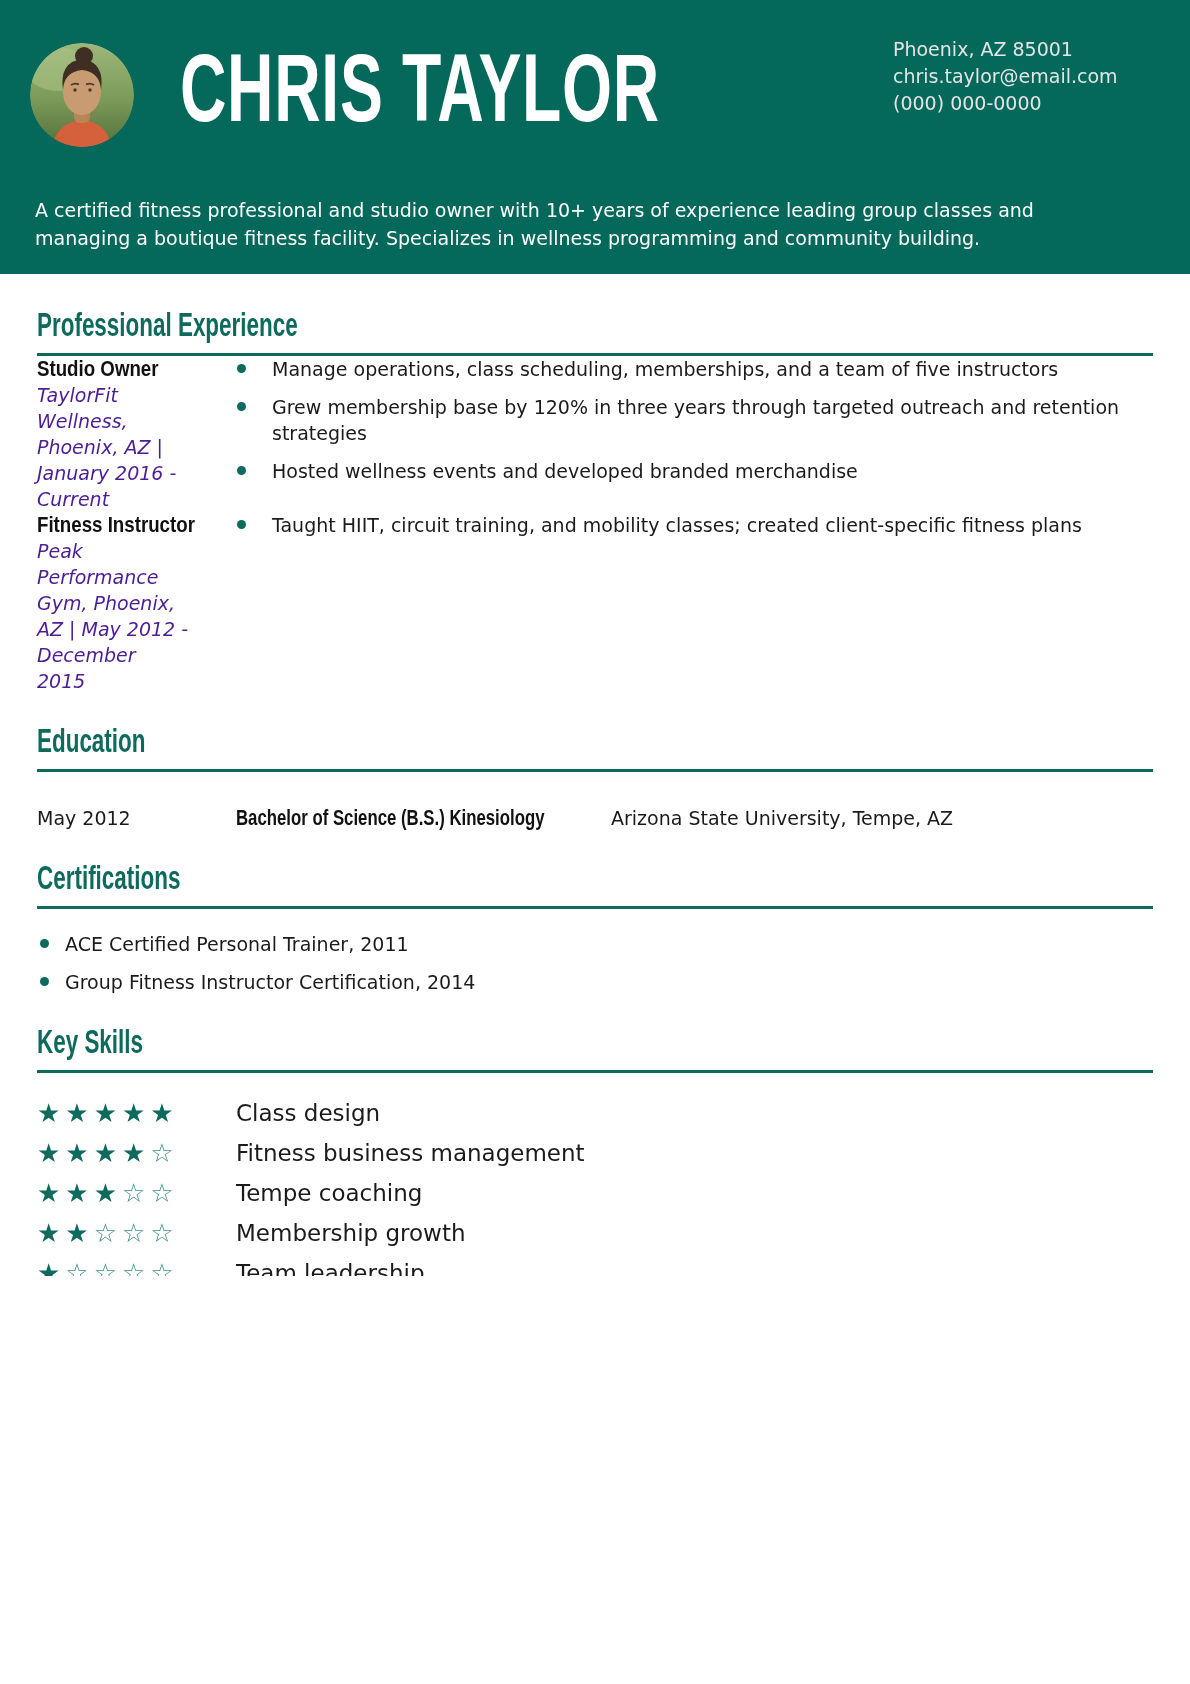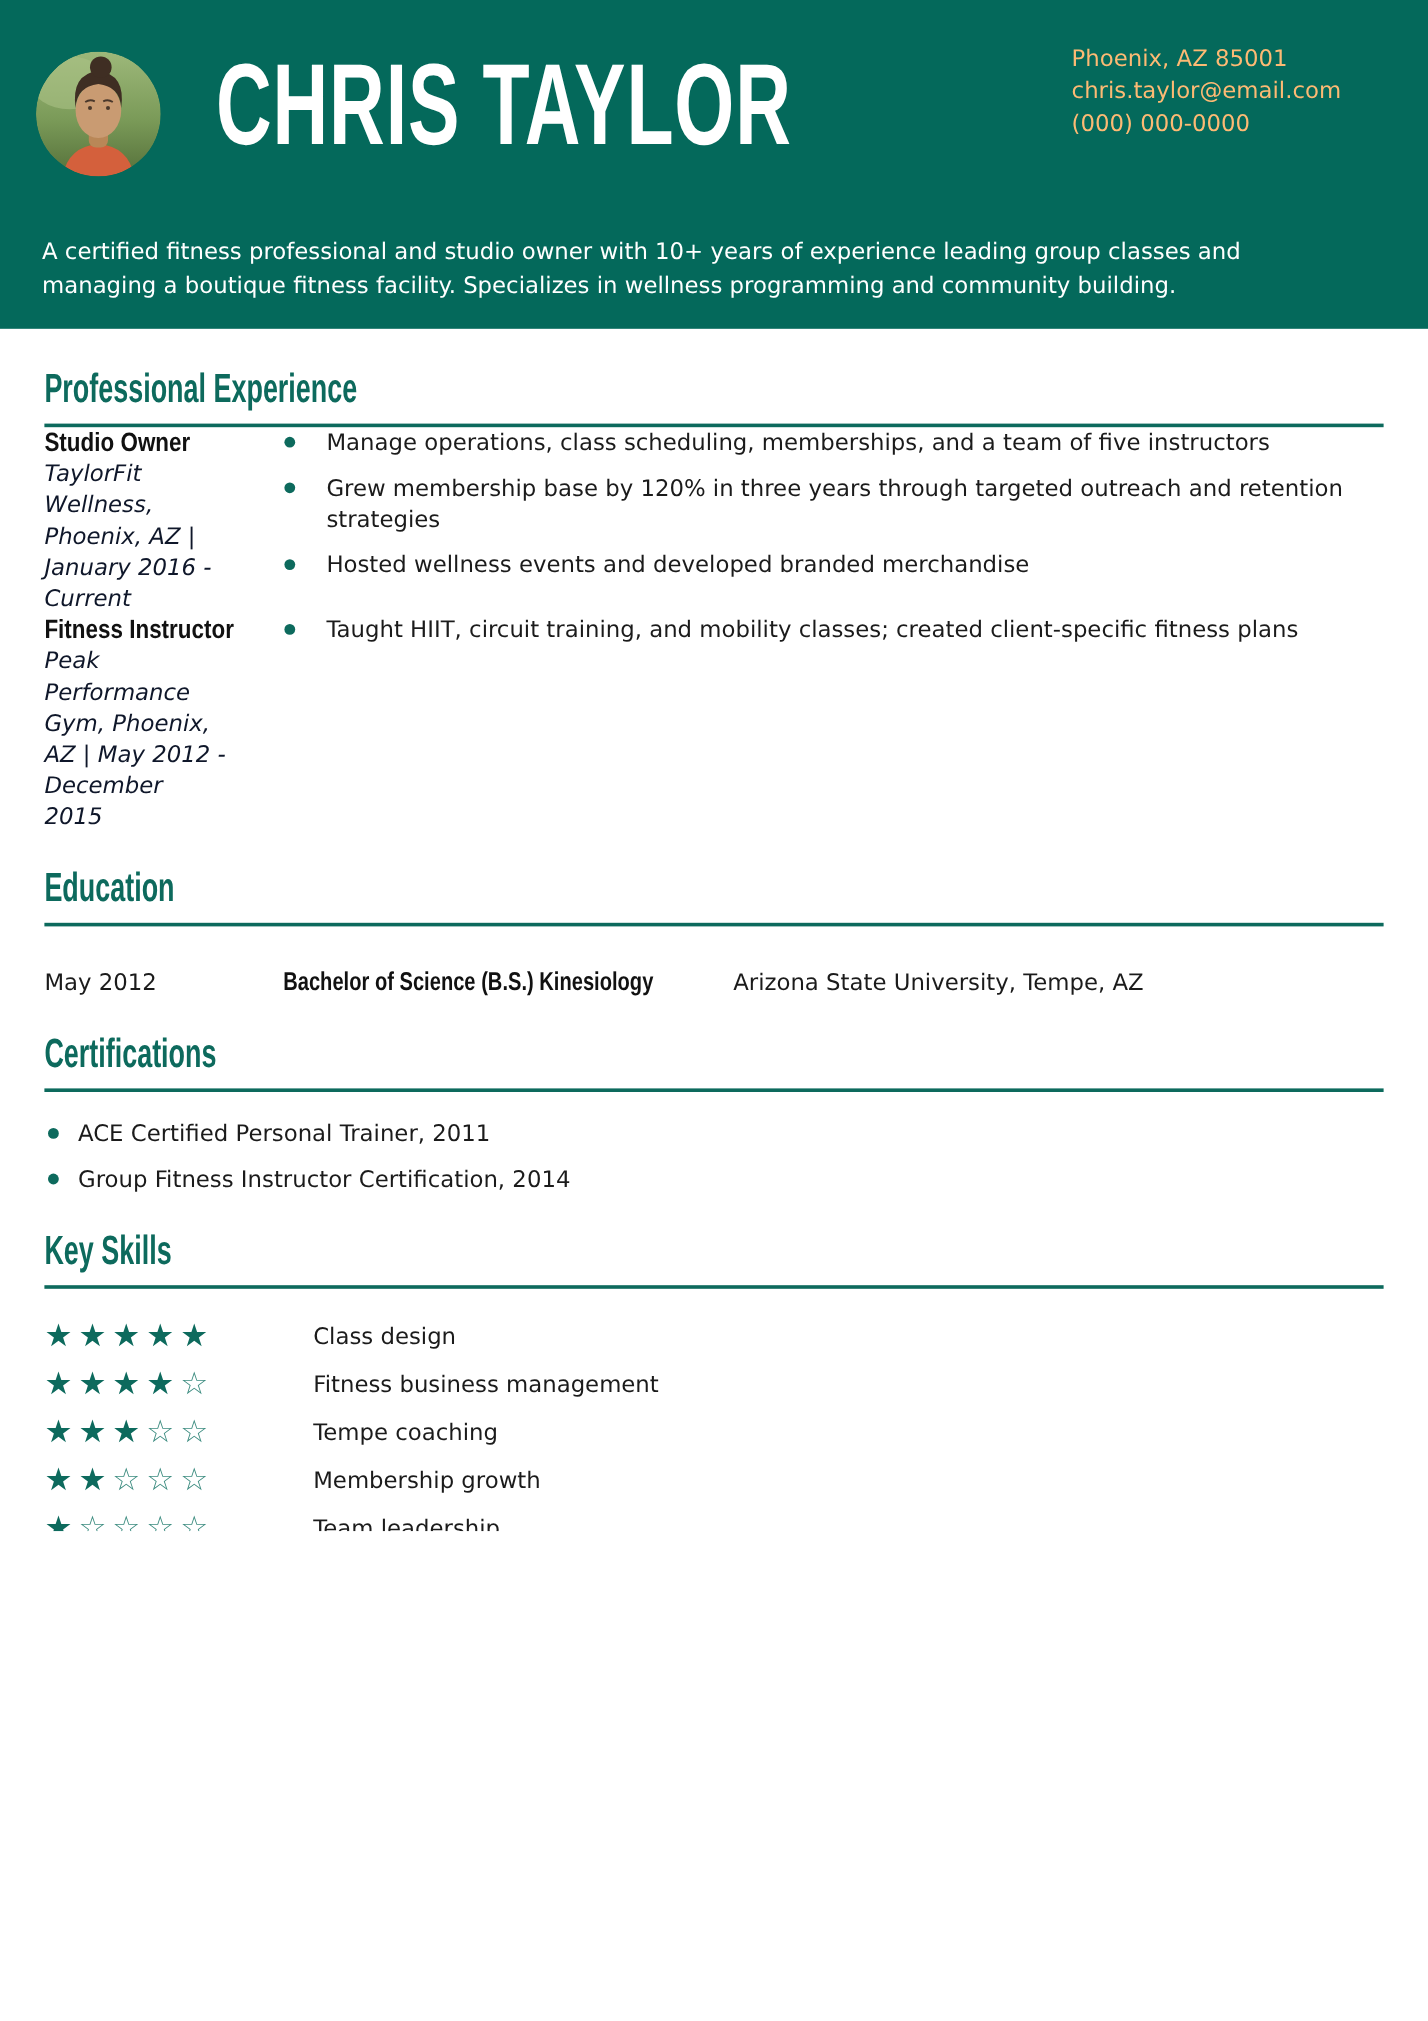--- a/index.html
+++ b/index.html
@@ -16,41 +16,41 @@
   
   .header{position:relative;height:274px;background:var(--header-bg);}
   .avatar{position:absolute;left:30px;top:43px;width:104px;height:104px;border-radius:50%;overflow:hidden;}
   .avatar svg{display:block;width:104px;height:104px;}
   .name{
     position:absolute;left:180px;top:40px;margin:0;color:#fff;
     font-family:"Liberation Sans",sans-serif;font-weight:700;
     font-size:96px;line-height:96px;letter-spacing:1px;white-space:nowrap;
     transform:scaleX(0.67);transform-origin:0 0;
   }
-  .contact{position:absolute;left:893px;top:36px;color:#fdba74;font-size:19px;line-height:27px;}
+  .contact{position:absolute;left:893px;top:36px;color:#e5e5e5;font-size:19px;line-height:27px;}
   .summary{position:absolute;left:35px;top:196px;width:1085px;color:#fff;font-size:19px;line-height:28px;}
   
   .content{padding:0 37px;}
   h2.sec-title{
     margin:26px 0 0;color:var(--accent);
     font-family:"Liberation Sans",sans-serif;font-weight:700;
     font-size:34px;line-height:40px;white-space:nowrap;
     transform:scaleX(0.66);transform-origin:0 50%;
   }
   h2.first{margin-top:30px;}
   .rule{height:3px;background:var(--accent);margin-top:9px;}
   
   .job{display:grid;grid-template-columns:182px 1fr;}
   .job.second{}
   .job-title{
     font-family:"Liberation Sans",sans-serif;font-weight:700;color:#111;
     font-size:22px;line-height:26px;white-space:nowrap;
     transform:scaleX(0.85);transform-origin:0 50%;
   }
-  .job-meta{font-style:italic;font-size:19px;line-height:26px;width:152px;color:#0f172a;}
+  .job-meta{font-style:italic;font-size:19px;line-height:26px;width:152px;color:#4c1d95;}
   ul.bullets{list-style:none;margin:0;padding:0;}
   ul.bullets li{
     position:relative;padding-left:53px;margin-bottom:12px;
     font-size:19px;line-height:26px;max-width:850px;color:#1b1b1b;
   }
   ul.bullets li::before{
     content:"";position:absolute;left:18px;top:8px;width:9px;height:9px;
     border-radius:50%;background:var(--accent);
   }
   
@@ -70,21 +70,21 @@
   }
   ul.cert-list li::before{
     content:"";position:absolute;left:3px;top:8px;width:9px;height:9px;
     border-radius:50%;background:var(--accent);
   }
   
   .skills{margin-top:20px;}
   .skill-row{display:grid;grid-template-columns:199px 1fr;align-items:center;height:40px;}
   .stars{color:var(--accent);font-size:26px;letter-spacing:5px;line-height:1;white-space:nowrap;}
   .stars .empty{color:var(--empty-star);}
-  .skill-label{font-size:19px;line-height:26px;margin-left:25px;}
+  .skill-label{font-size:23px;line-height:26px;}
 </style>
 </head>
 <body>
 
 <div class="page">
 
   <div class="header">
     <div class="avatar">
       <svg viewBox="0 0 104 104" aria-hidden="true">
         <defs>

